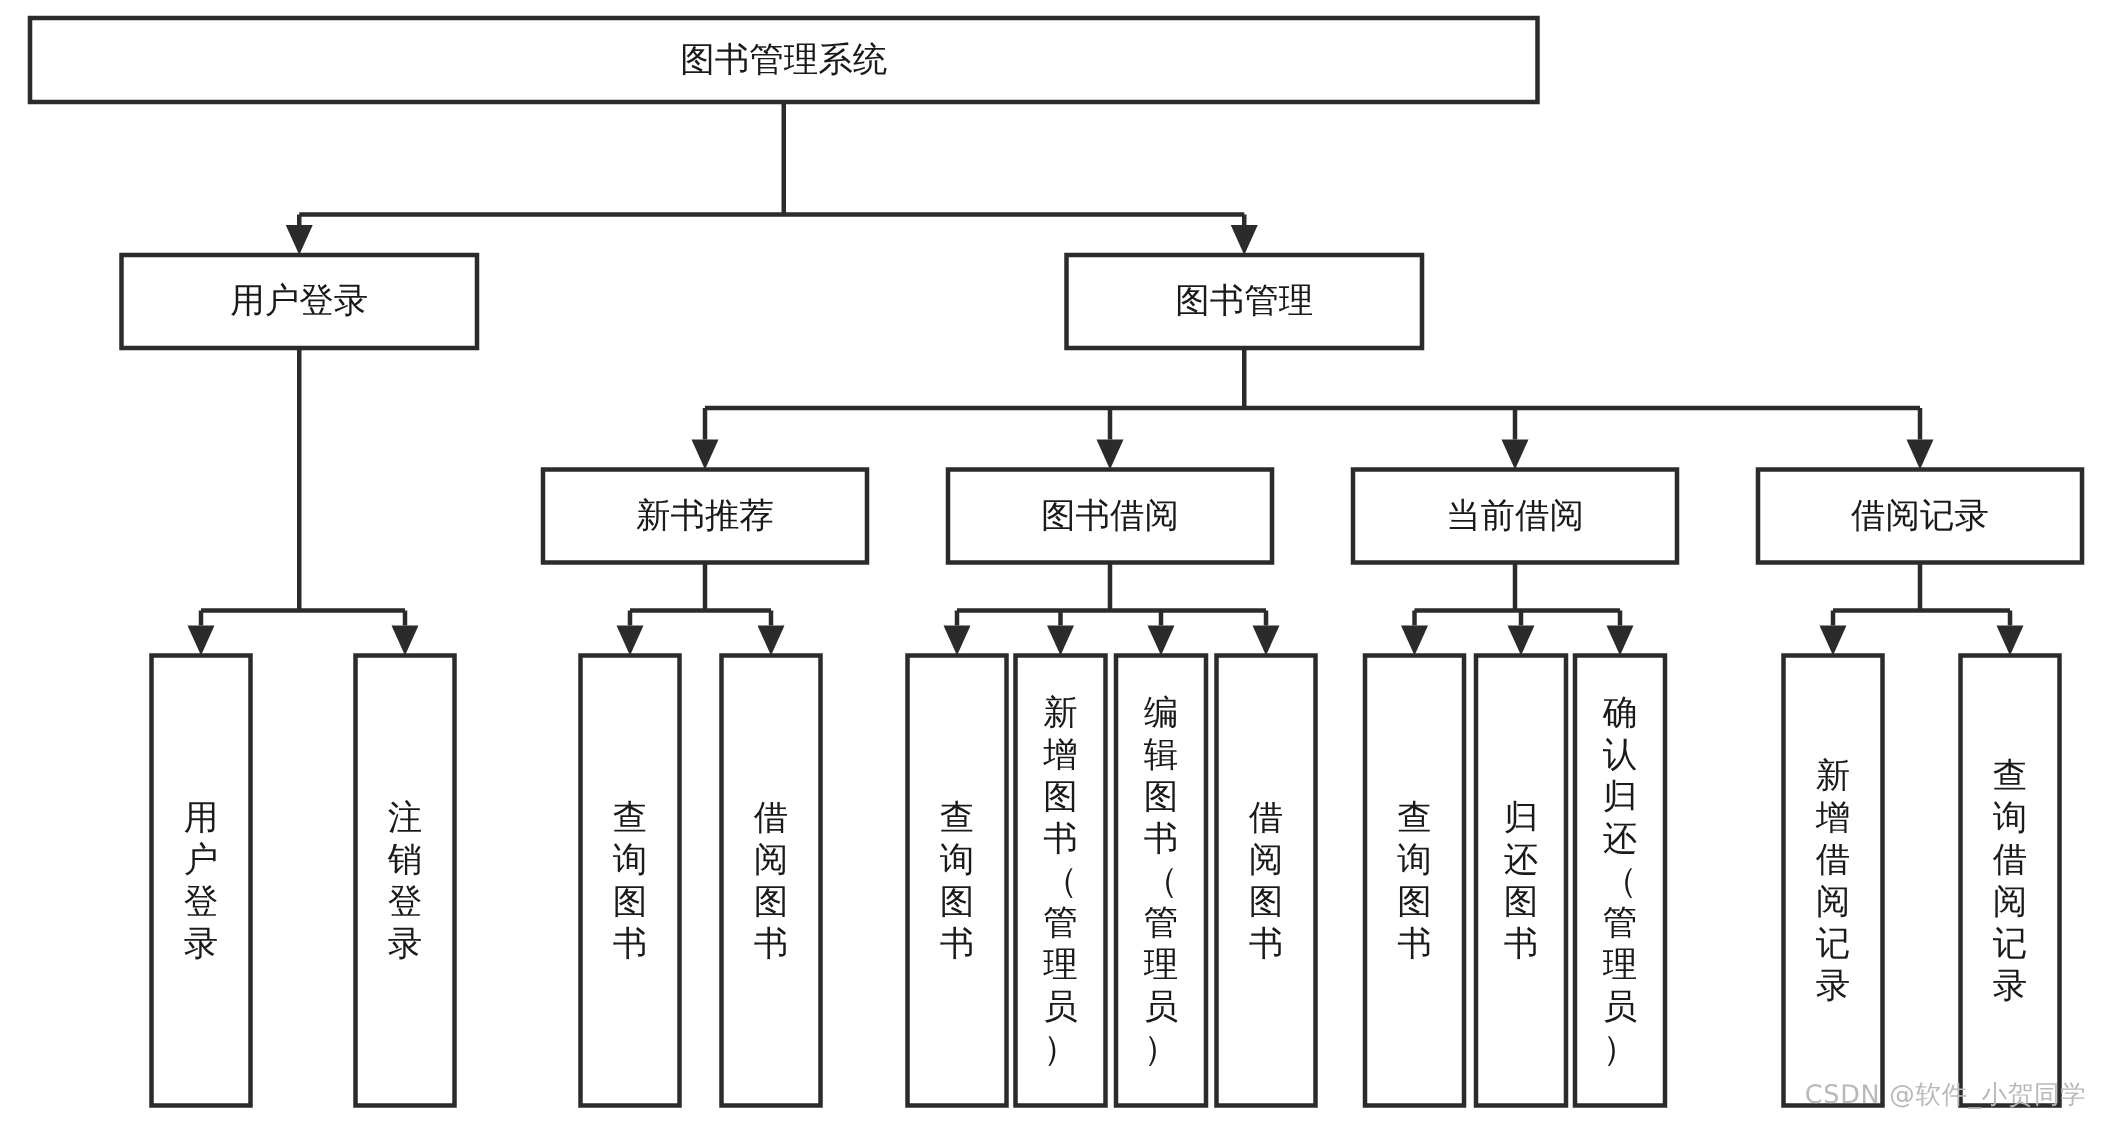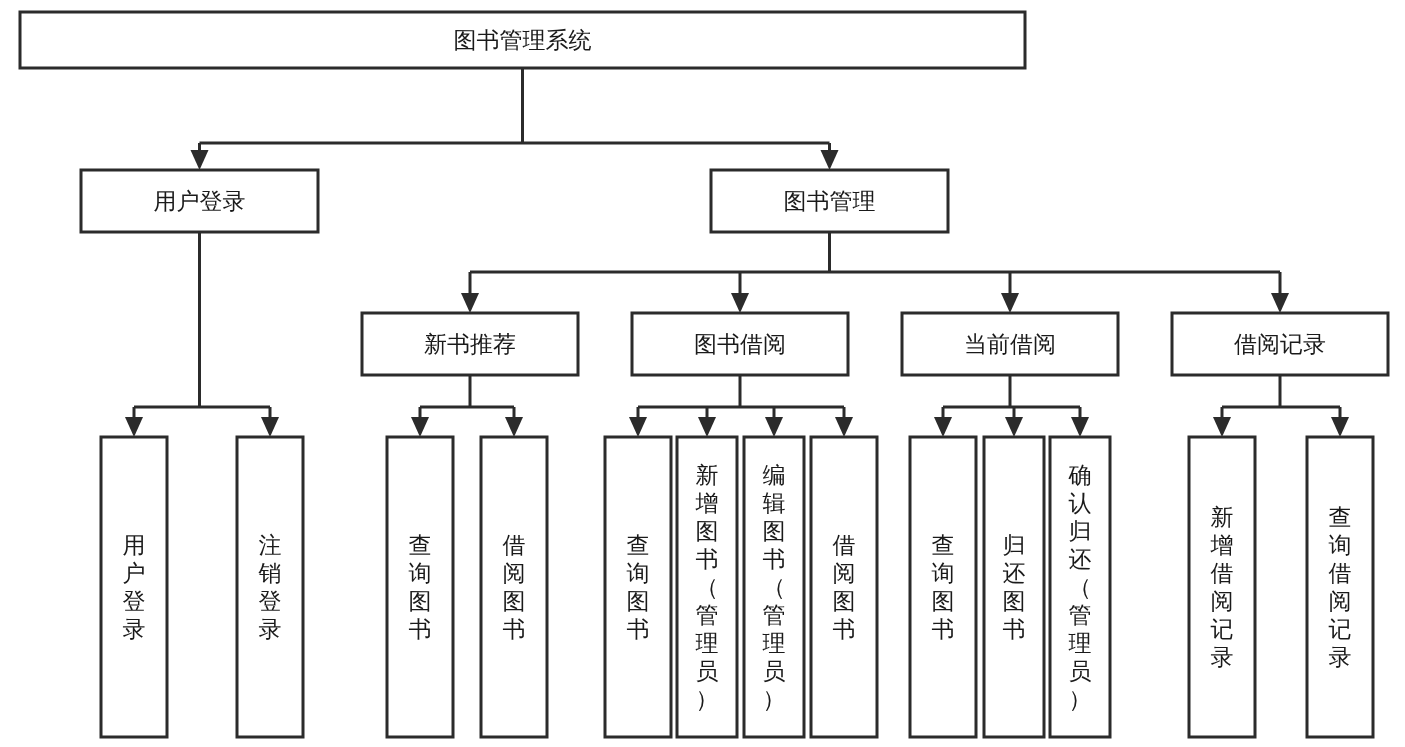--- a/index.html
+++ b/index.html
@@ -206,13 +206,14 @@
           <rect x="1189" y="437" width="66" height="300" class="node-rect"></rect>
           <text x="1222" y="524.84" class="node-label-v"><tspan x="1222" dy="0">新</tspan><tspan x="1222" dy="28">增</tspan><tspan x="1222" dy="28">借</tspan><tspan x="1222" dy="28">阅</tspan><tspan x="1222" dy="28">记</tspan><tspan x="1222" dy="28">录</tspan></text>
         </g>
         <g>
           <rect x="1307" y="437" width="66" height="300" class="node-rect"></rect>
           <text x="1340" y="524.84" class="node-label-v"><tspan x="1340" dy="0">查</tspan><tspan x="1340" dy="28">询</tspan><tspan x="1340" dy="28">借</tspan><tspan x="1340" dy="28">阅</tspan><tspan x="1340" dy="28">记</tspan><tspan x="1340" dy="28">录</tspan></text>
         </g>
       </g>
   </svg>
 
+  <div class="watermark">CSDN @软件_小贺同学</div>
 </div>
 
 </body></html>

